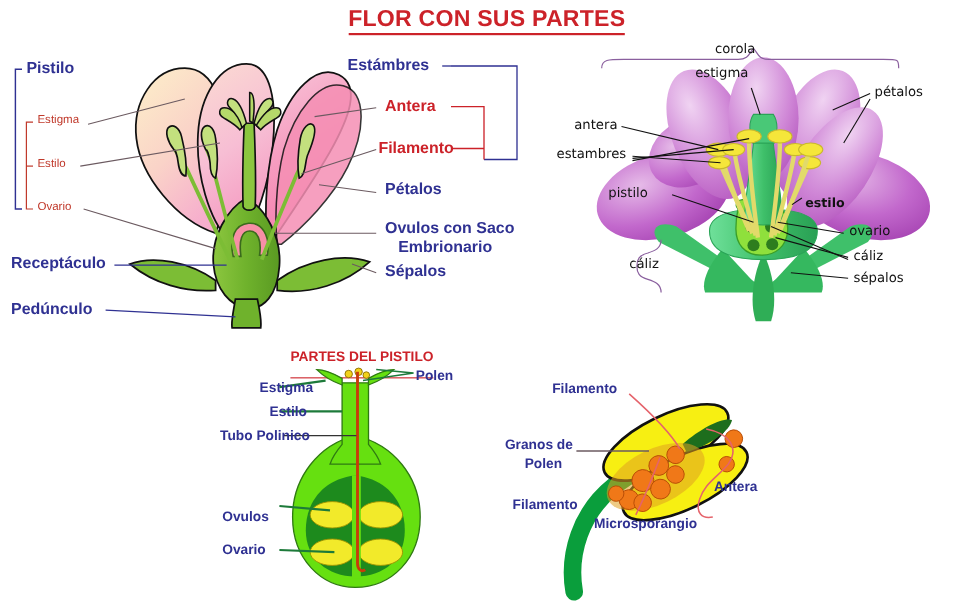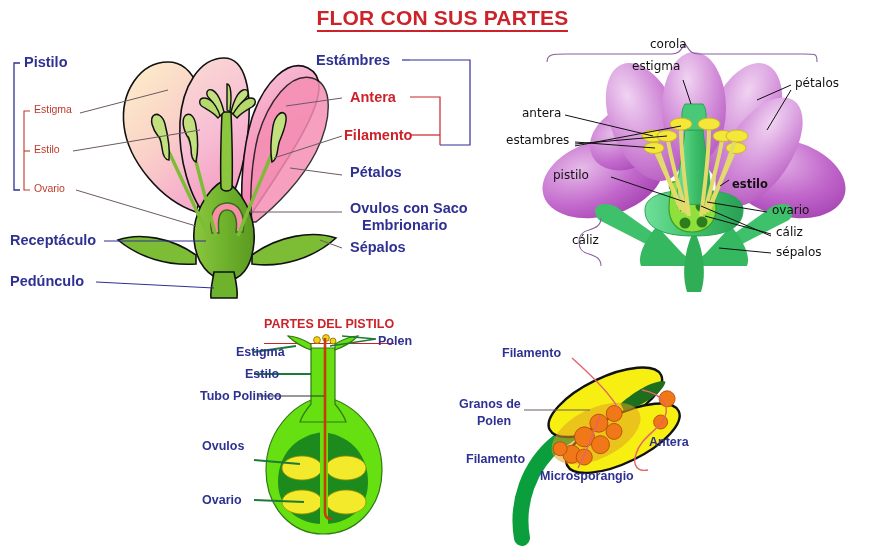--- a/index.html
+++ b/index.html
@@ -330,21 +330,21 @@
       </g>
       <g stroke="#1d7a3a" stroke-width="1.4" fill="none">
         <path d="M196 27 L 162 24 M196 27 L 150 34"></path>
       </g>
     </svg>
 
     <div class="abs lbl lbl-sm-blue" style="left:198px;top:22px;">Polen</div>
     <div class="abs lbl lbl-sm-blue" style="left:56px;top:33px;">Estigma</div>
     <div class="abs lbl lbl-sm-blue" style="left:65px;top:55px;">Estilo</div>
     <div class="abs lbl lbl-sm-blue" style="left:20px;top:77px;">Tubo Polinico</div>
-    <div class="abs lbl lbl-sm-blue" style="left:22px;top:127px;text-align:right;">Ovulos</div>
+    <div class="abs lbl lbl-sm-blue" style="left:22px;top:151px;text-align:right;">Ovulos</div>
     <div class="abs lbl lbl-sm-blue" style="left:22px;top:181px;">Ovario</div>
   </div>
 
   <div class="abs" style="left:450px;top:312px;width:300px;height:244px;">
 
 
     <svg class="overlay" width="300" height="244" viewBox="0 0 300 244">
 
       <path d="M72 226 C 66 192 78 154 108 130 C 126 116 144 110 156 108" fill="none" stroke="#0a9e3c" stroke-width="16" stroke-linecap="round"></path>
 

